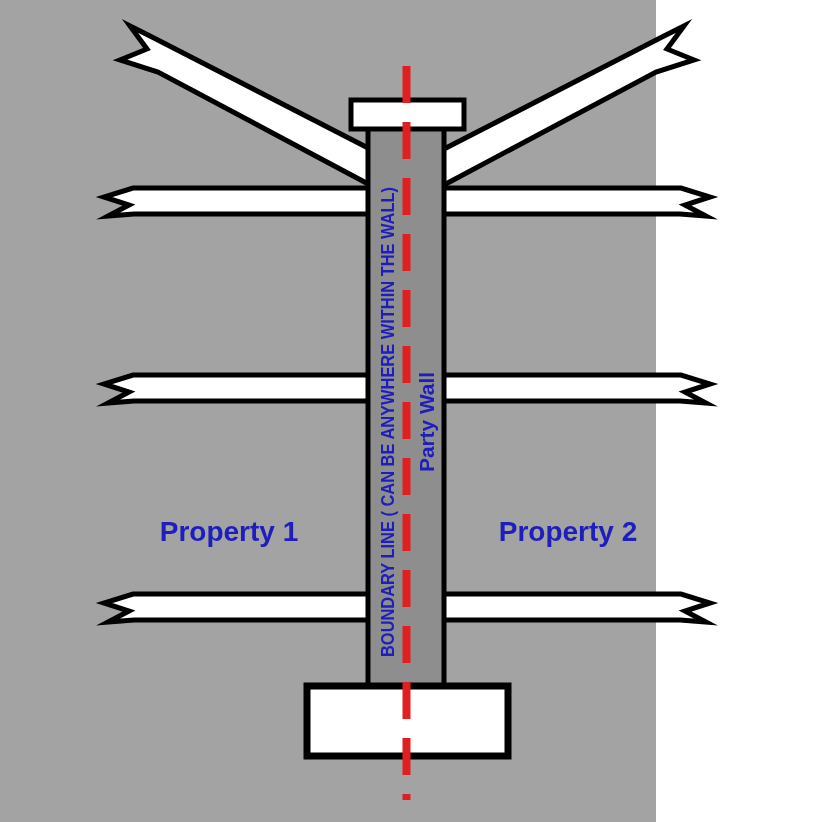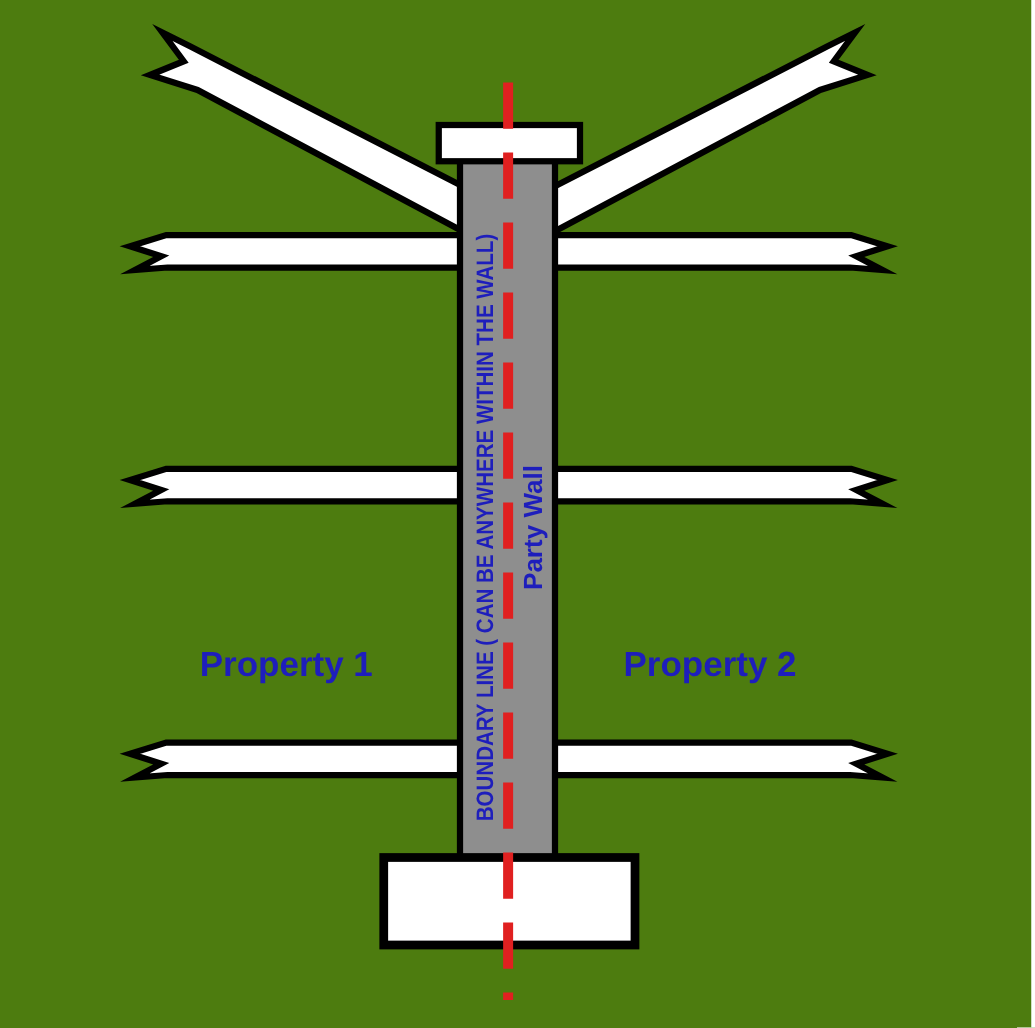--- a/index.html
+++ b/index.html
@@ -6,23 +6,23 @@
     margin: 0;
     padding: 0;
     background: #ffffff;
     width: 828px;
     height: 822px;
     overflow: hidden;
     font-family: "Liberation Sans", sans-serif;
   }
   .stage {
     position: relative;
-    width: 825px;
+    width: 656px;
     height: 822px;
-    background: #4d7c0f;
+    background: #a3a3a3;
   }
   svg { display: block; }
   .beam {
     fill: #ffffff;
     stroke: #000000;
     stroke-width: 5;
     stroke-linejoin: miter;
     stroke-miterlimit: 12;
   }
   .structure-stroke {

